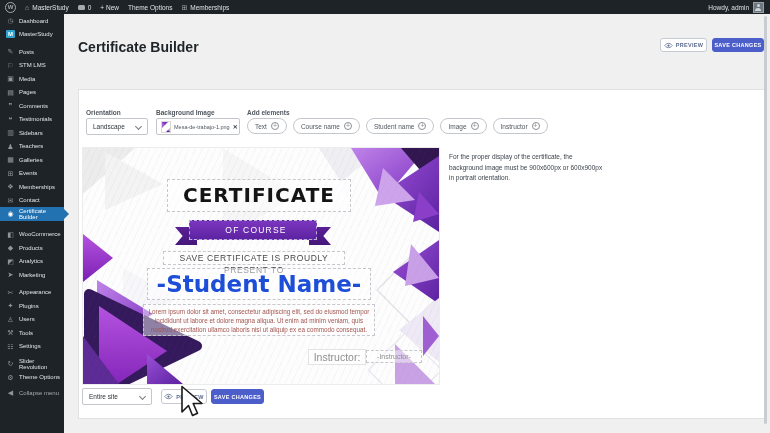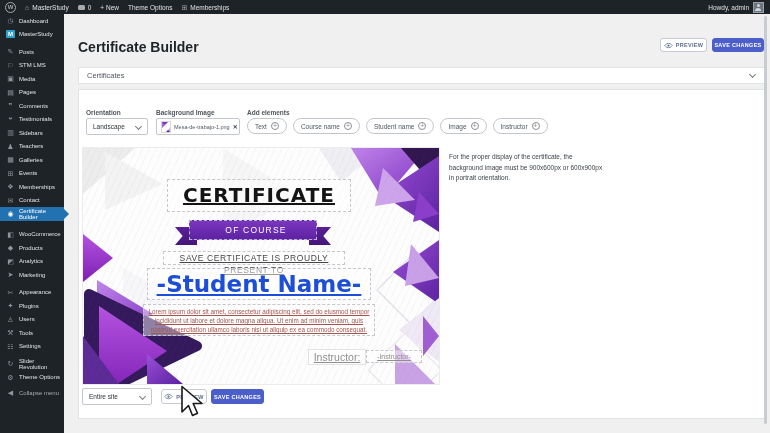--- a/index.html
+++ b/index.html
@@ -70,21 +70,21 @@
         display:inline-flex;align-items:center;gap:4px;padding:0 7px;font-size:6.5px;color:#50575e;cursor:pointer;}
   .plus{width:8px;height:8px;box-sizing:border-box;border:1px solid #8c8f94;border-radius:50%;
         font-size:7px;line-height:6.5px;text-align:center;color:#8c8f94;}
 
   
   .cert{position:absolute;left:4px;top:58px;width:356px;height:236px;background:#fdfdfd;overflow:hidden;
         box-shadow:0 0 0 1px #ececec;}
   .cert::before{content:"";position:absolute;inset:0;z-index:1;pointer-events:none;
         background:repeating-linear-gradient(115deg,rgba(110,110,135,.05) 0 1px,transparent 1px 6px);}
   .cert svg.art{position:absolute;inset:0;z-index:0;}
-  .cel{position:absolute;z-index:2;box-sizing:border-box;text-align:center;text-decoration:underline;}
+  .cel{position:absolute;z-index:2;box-sizing:border-box;text-align:center;}
   .dashed{border:1px dashed #c6c6cc;background:rgba(255,255,255,.45);}
   .cert-title{left:84px;top:31px;width:184px;height:33px;font-family:"DejaVu Sans",sans-serif;
               font-weight:800;font-size:20px;line-height:31px;letter-spacing:1px;color:#141414;}
   .ribbon{left:92px;top:70px;width:156px;height:30px;}
   .ribbon .tail{position:absolute;top:9px;width:22px;height:18px;background:linear-gradient(180deg,#5a1f96,#45177a);}
   .ribbon .tail.l{left:0;clip-path:polygon(0 0,100% 0,100% 100%,0 100%,35% 50%);}
   .ribbon .tail.r{right:0;clip-path:polygon(0 0,100% 0,65% 50%,100% 100%,0 100%);}
   .ribbon .band{position:absolute;left:14px;right:14px;top:2px;height:20px;box-sizing:border-box;
         background:linear-gradient(180deg,#7b36bf,#5d23a2);border:1px dashed #bdb3d6;
         color:#fff;font-size:8.5px;letter-spacing:1.2px;line-height:18px;text-align:center;padding-left:6px;}
@@ -262,24 +262,20 @@
     <svg class="eye" width="9" height="7" viewBox="0 0 24 16">
       <path d="M12 2 C6 2 2 8 2 8 C2 8 6 14 12 14 C18 14 22 8 22 8 C22 8 18 2 12 2 Z" fill="none" stroke="#5b6b8c" stroke-width="2"></path>
       <circle cx="12" cy="8" r="3" fill="#5b6b8c"></circle>
     </svg>
     <span>PREVIEW</span>
   </div>
   <div class="btn primary hdr-save">
     <span>SAVE CHANGES</span>
   </div>
 
-  <div class="panel panel-certificates">
-    <span class="panel-title">Certificates</span>
-    <span class="chev"></span>
-  </div>
 
   <div class="panel panel-general">
 
     <span class="form-label" style="left:7px">Orientation</span>
     <span class="form-label" style="left:77px">Background Image</span>
     <span class="form-label" style="left:168px">Add elements</span>
 
     <div class="ctrl select" style="left:7px;width:62px">
       <span>Landscape</span>
       <span class="chev"></span>

